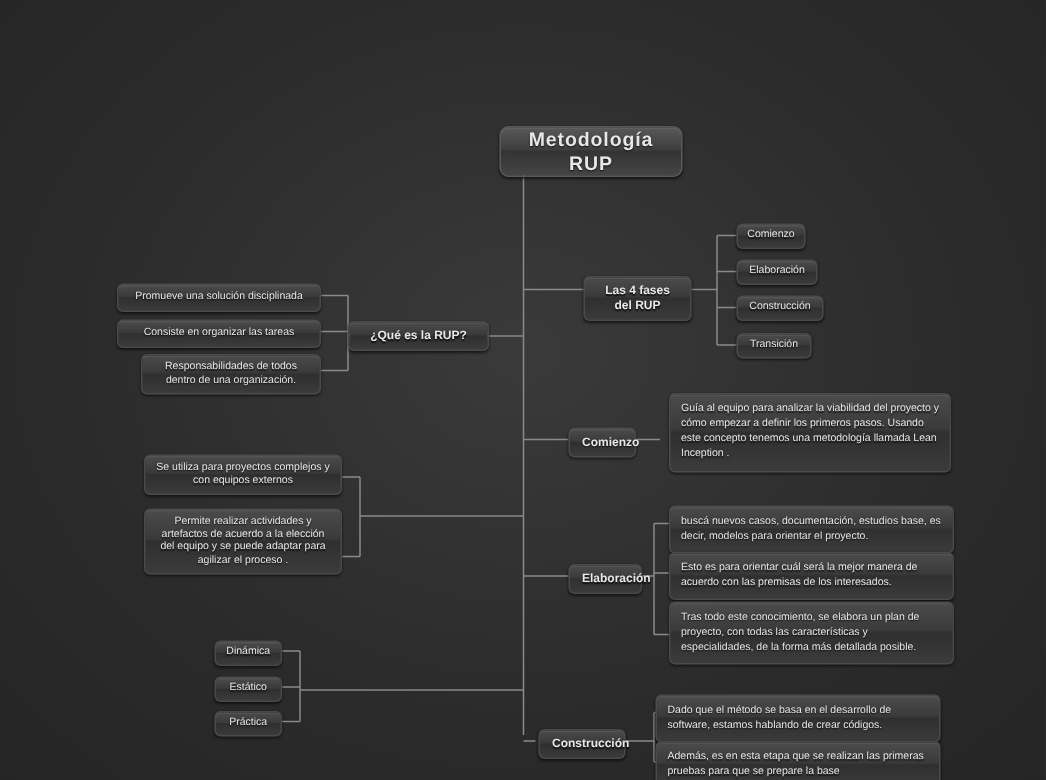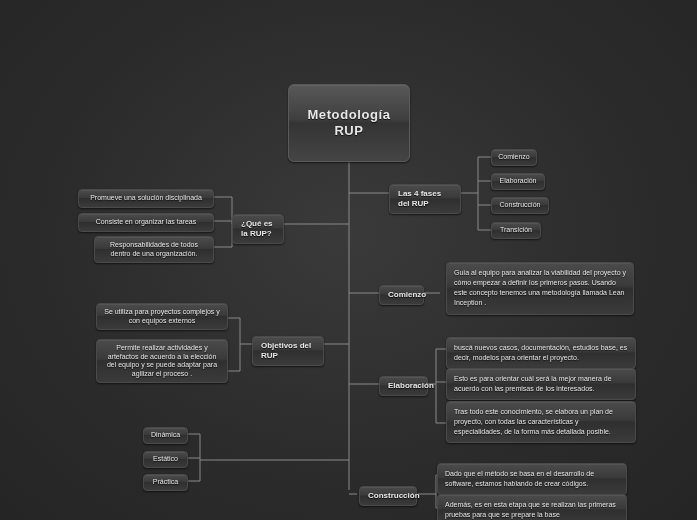--- a/index.html
+++ b/index.html
@@ -35,28 +35,30 @@
     box-shadow: 0 1px 2px rgba(0,0,0,0.6), inset 0 1px 0 rgba(255,255,255,0.06);
     padding: 3px 6px;
     line-height: 1.22;
     text-shadow: 0 1px 1px rgba(0,0,0,0.8);
   }
   .root {
     font-size: 13px;
     font-weight: bold;
     letter-spacing: 0.6px;
     text-align: center;
-    padding: 22px 14px;
+    padding: 0 14px;
     border-radius: 6px;
     background: linear-gradient(to bottom, #585858 0%, #3f3f3f 45%, #343434 50%, #454545 100%);
     border: 1px solid #5a5a5a;
+    margin-left: 45px;
   }
   .lvl1 {
     font-size: 8px;
     font-weight: bold;
+    text-align: center;
     padding: 4px 8px;
   }
   .lvl2 {
     font-size: 7px;
     text-align: left;
     padding: 4px 6px;
   }
   .lvl2.center { text-align: center; }
   .small-leaf {
     font-size: 7px;
@@ -110,40 +112,39 @@
     <path d="M200,434 L200,481" stroke="#8a8a8a" stroke-width="1" fill="none"></path>
     <path d="M200,434 L188,434 M200,458 L188,458 M200,481 L188,481" stroke="#8a8a8a" stroke-width="1" fill="none"></path>
 
     <path d="M418,494 L436,494" stroke="#8a8a8a" stroke-width="1" fill="none"></path>
     <path d="M436,475 L436,508" stroke="#8a8a8a" stroke-width="1" fill="none"></path>
     <path d="M436,475 L446,475 M436,508 L446,508" stroke="#8a8a8a" stroke-width="1" fill="none"></path>
   </svg>
 
   <div class="node root" style="left:288px; top:84px; width:122px;">Metodología RUP</div>
 
-  <div class="node lvl1" style="left:232px; top:214px; width:52px;">¿Qué es la RUP?</div>
+  <div class="node lvl1" style="left:232px; top:214px; width:94px;">¿Qué es la RUP?</div>
 
   <div class="node lvl2 center" style="left:78px; top:189px; width:136px;">Promueve una solución disciplinada</div>
 
   <div class="node lvl2 center" style="left:78px; top:213px; width:136px;">Consiste en organizar las tareas</div>
 
   <div class="node lvl2 center" style="left:94px; top:236px; width:120px;">Responsabilidades de todos dentro de una organización.</div>
 
   <div class="node lvl1" style="left:389px; top:184px; width:72px;">Las 4 fases del RUP</div>
 
   <div class="node small-leaf" style="left:491px; top:149px; width:46px;">Comienzo</div>
   <div class="node small-leaf" style="left:491px; top:173px; width:54px;">Elaboración</div>
   <div class="node small-leaf" style="left:491px; top:197px; width:58px;">Construcción</div>
   <div class="node small-leaf" style="left:491px; top:222px; width:50px;">Transición</div>
 
   <div class="node lvl1" style="left:379px; top:285px; width:45px;">Comienzo</div>
 
   <div class="node para" style="left:446px; top:262px; width:188px;">Guía al equipo para analizar la viabilidad del proyecto y cómo empezar a definir los primeros pasos. Usando este concepto tenemos una metodología llamada Lean Inception .</div>
 
-  <div class="node lvl1" style="left:252px; top:336px; width:72px;">Objetivos del RUP</div>
 
   <div class="node lvl2 center" style="left:96px; top:303px; width:132px;">Se utiliza para proyectos complejos y con equipos externos</div>
 
   <div class="node lvl2 center" style="left:96px; top:339px; width:132px;">Permite realizar actividades y artefactos de acuerdo a la elección del equipo y se puede adaptar para agilizar el proceso .</div>
 
   <div class="node lvl1" style="left:379px; top:376px; width:49px;">Elaboración</div>
 
   <div class="node para" style="left:446px; top:337px; width:190px;">buscá nuevos casos, documentación, estudios base, es decir, modelos para orientar el proyecto.</div>
 
   <div class="node para" style="left:446px; top:368px; width:190px;">Esto es para orientar cuál será la mejor manera de acuerdo con las premisas de los interesados.</div>

